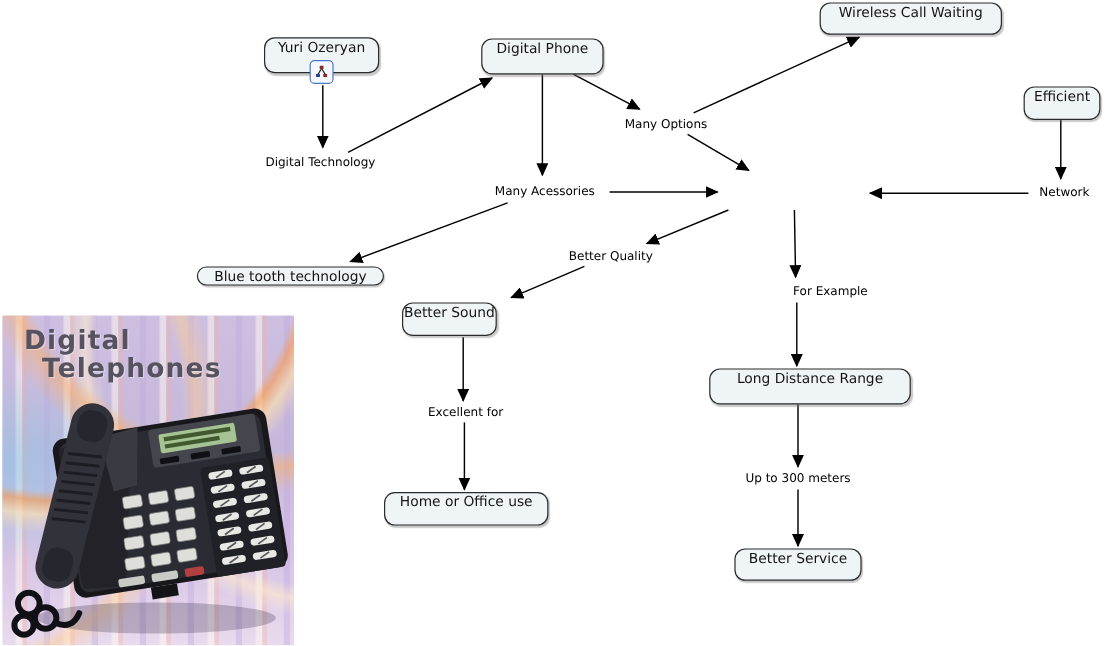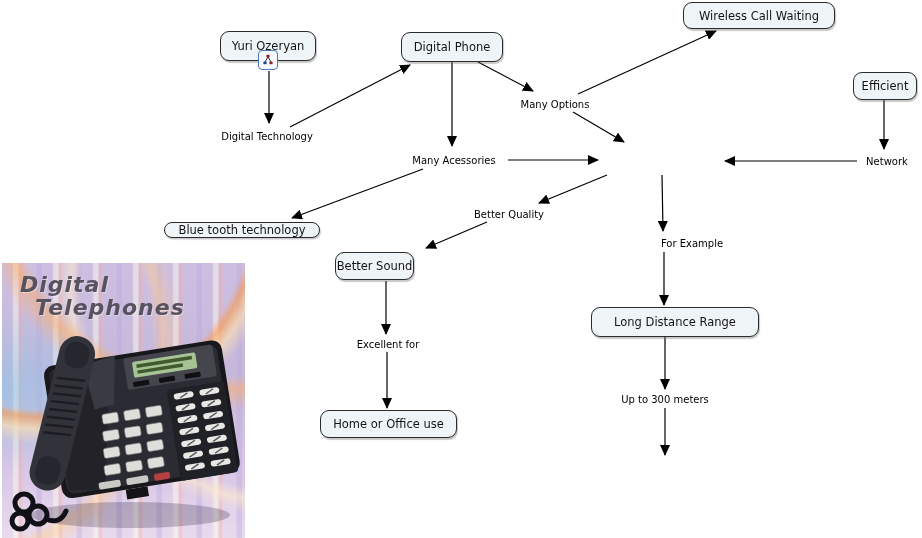--- a/index.html
+++ b/index.html
@@ -2,21 +2,21 @@
 <html><head>
 <meta charset="utf-8">
 <style>
   html,body{margin:0;padding:0;background:#ffffff;}
   #stage{
     position:relative;width:922px;height:538px;background:#ffffff;overflow:hidden;
     font-family:"DejaVu Sans","Liberation Sans",sans-serif;
   }
   svg.edges{position:absolute;left:0;top:0;pointer-events:none;}
   .node{
-    position:absolute;display:flex;align-items:center;justify-content:center;
+    position:absolute;display:flex;justify-content:center;
     background:#eff4f7;border:1.4px solid #2b2b2b;border-radius:9px;
     box-shadow:1px 1.5px 1px rgba(110,110,110,0.38);
     font-size:11.5px;color:#141414;white-space:nowrap;box-sizing:border-box;
   }
   .link-label{
     position:absolute;transform:translate(-50%,-50%);
     font-size:10px;color:#000;white-space:nowrap;
   }
   .resource-icon{
     position:absolute;left:50%;bottom:-10px;transform:translateX(-50%);
@@ -28,21 +28,20 @@
     position:absolute;left:2px;top:263px;width:243px;height:275px;overflow:hidden;
     background:
       radial-gradient(circle at 18% -22%, transparent 53%, rgba(255,150,60,0.55) 55%, rgba(255,225,175,0.65) 58%, transparent 62%),
       radial-gradient(circle at 88% -35%, transparent 49%, rgba(255,175,95,0.5) 52%, transparent 57%),
       radial-gradient(circle at -25% 28%, transparent 58%, rgba(255,205,145,0.5) 61%, transparent 66%),
       radial-gradient(circle at 118% 8%, transparent 54%, rgba(255,235,205,0.6) 57%, transparent 61%),
       radial-gradient(ellipse at 0% 46%, rgba(120,200,235,0.45), transparent 38%),
       repeating-linear-gradient(90deg, rgba(255,255,255,0) 0 10px, rgba(255,250,240,0.5) 12px 16px,
         rgba(246,172,150,0.32) 17px 20px, rgba(255,255,255,0) 21px 34px, rgba(188,168,220,0.38) 35px 40px),
       linear-gradient(180deg,#cdbfe2 0%,#c6b8da 40%,#d8c6e6 75%,#e9dbee 100%);
-    font-style: italic;
   }
   .photo-title{position:absolute;left:18px;top:10px;color:#56525f;font-weight:bold;
     font-size:22px;letter-spacing:1px;line-height:23px;
     text-shadow:1px 1px 0 rgba(255,255,255,0.35);}
   .photo-title .line2{display:block;margin-left:15px;}
   .phone-svg{position:absolute;left:0;top:0;}
 </style>
 </head>
 <body>
 
@@ -102,20 +101,23 @@
   </div>
   <div class="node" style="left:335px;top:252px;width:79px;height:28px">
     <span>Better Sound</span>
   </div>
   <div class="node" style="left:591px;top:307px;width:168px;height:30px">
     <span>Long Distance Range</span>
   </div>
   <div class="node" style="left:320px;top:410px;width:137px;height:28px">
     <span>Home or Office use</span>
   </div>
+  <div class="node" style="left:612px;top:457px;width:106px;height:27px">
+    <span>Better Service</span>
+  </div>
 
   <div class="link-label" style="left:267px;top:136px">Digital Technology</div>
   <div class="link-label" style="left:555px;top:104px">Many Options</div>
   <div class="link-label" style="left:454px;top:160px">Many Acessories</div>
   <div class="link-label" style="left:887px;top:161px">Network</div>
   <div class="link-label" style="left:509px;top:214px">Better Quality</div>
   <div class="link-label" style="left:692px;top:243px">For Example</div>
   <div class="link-label" style="left:388px;top:344px">Excellent for</div>
   <div class="link-label" style="left:665px;top:399px">Up to 300 meters</div>
 

